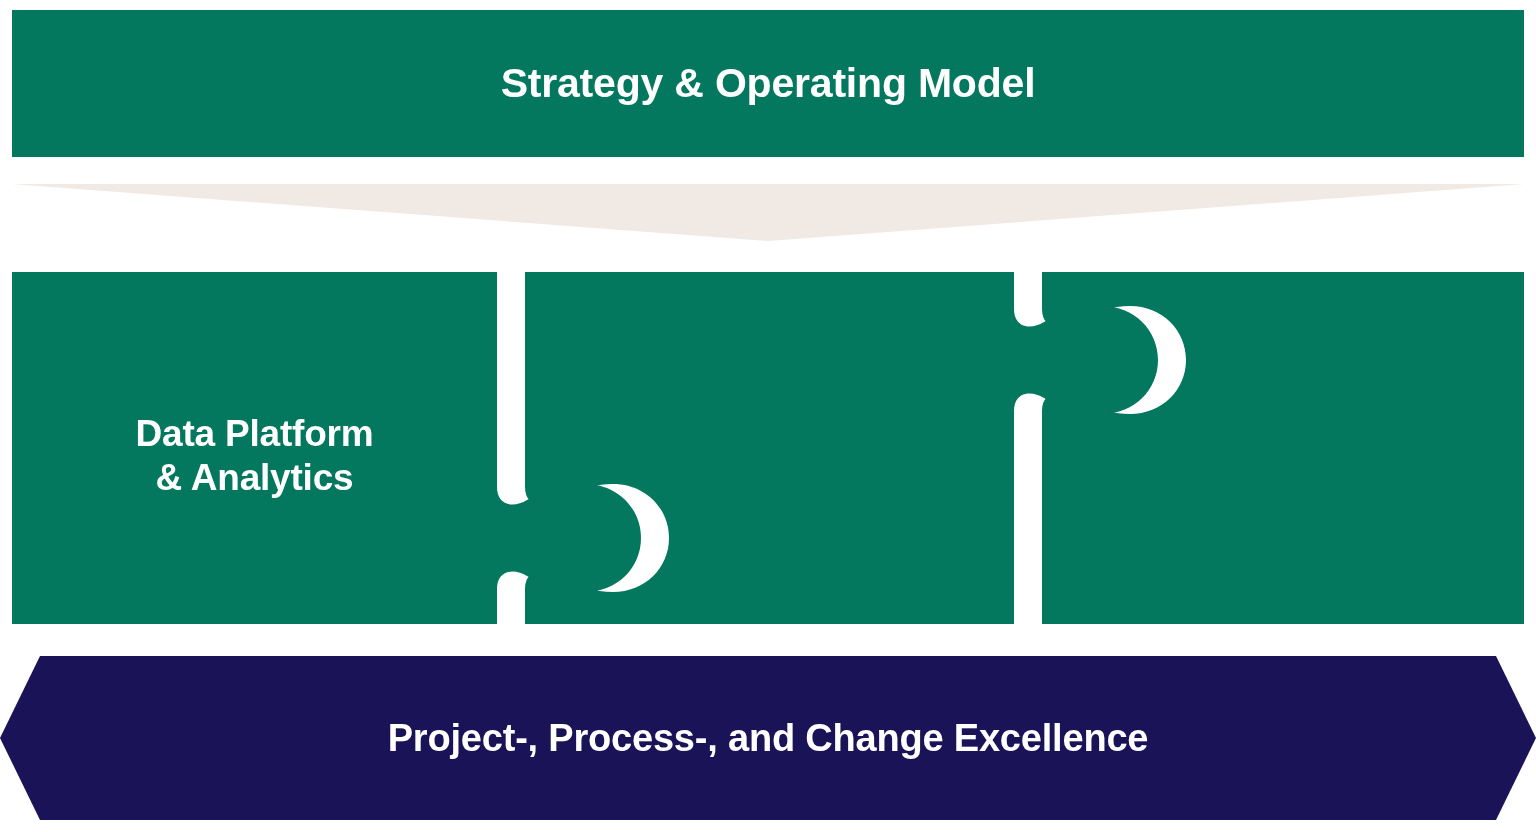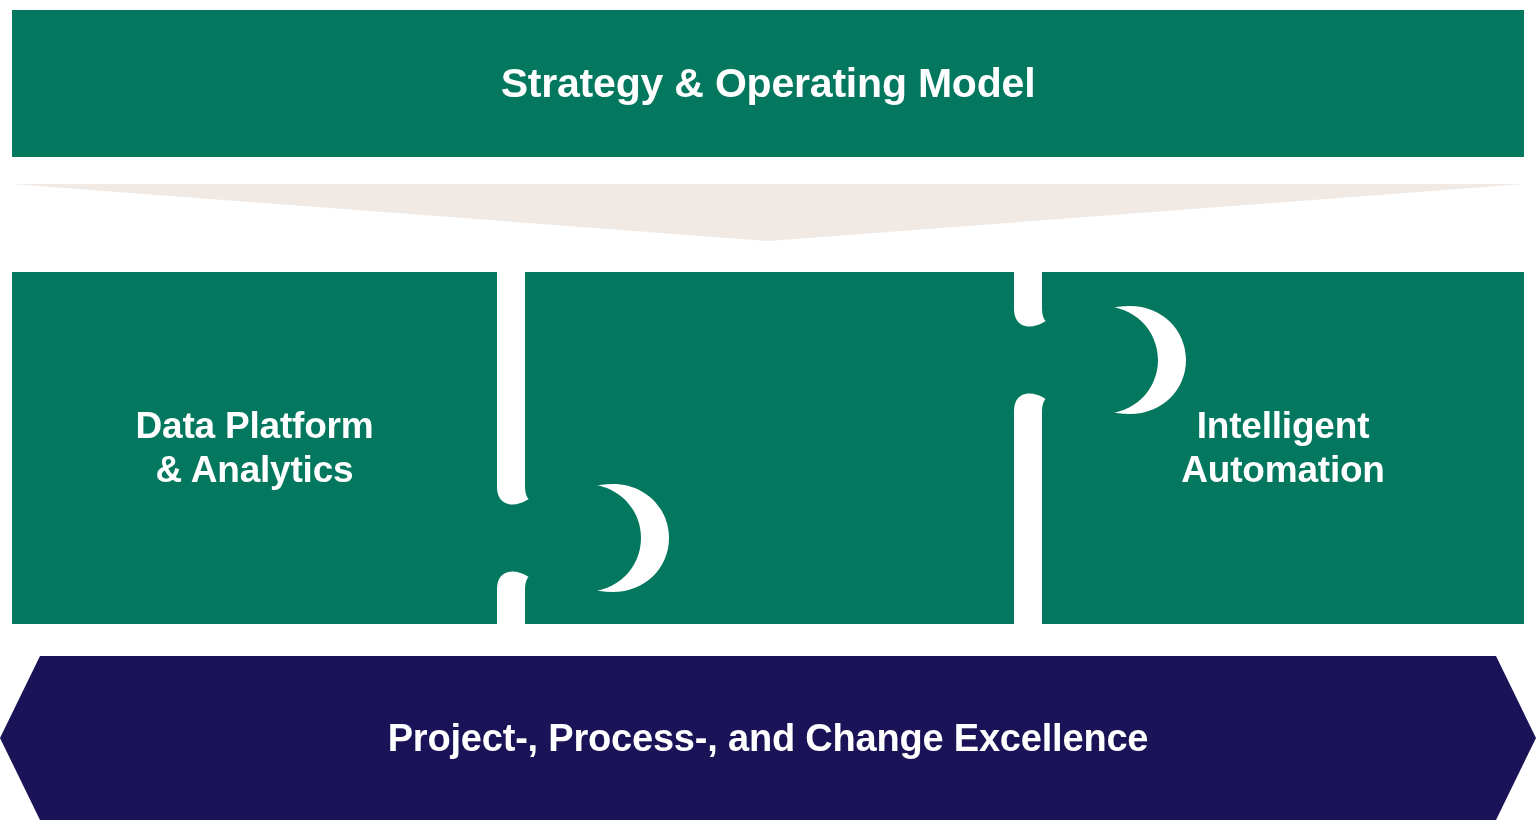--- a/index.html
+++ b/index.html
@@ -44,21 +44,21 @@
     top: 10px;
     width: 1512px;
     height: 147px;
     display: flex;
     align-items: center;
     justify-content: center;
     font-size: 41px;
   }
   #piece-1-label {
     left: 12px;
-    top: 272px;
+    top: 280px;
     width: 485px;
     height: 352px;
     display: flex;
     align-items: center;
     justify-content: center;
     font-size: 37px;
   }
   #piece-2-label {
     left: 525px;
     top: 272px;
@@ -149,18 +149,16 @@
 
     <polygon points="40,656 1496,656 1536,738 1496,820 40,820 0,738" fill="#1B1357"></polygon>
   </svg>
 
   <div class="overlay-text" id="header-title-text">Strategy &amp; Operating Model</div>
 
   <div class="overlay-text" id="piece-1-label">Data Platform
 &amp; Analytics</div>
 
 
-  <div class="overlay-text" id="piece-3-label">Intelligent
-Automation</div>
 
   <div class="overlay-text" id="footer-banner-text">Project-, Process-, and Change Excellence</div>
 
 </div>
 
 </body></html>

